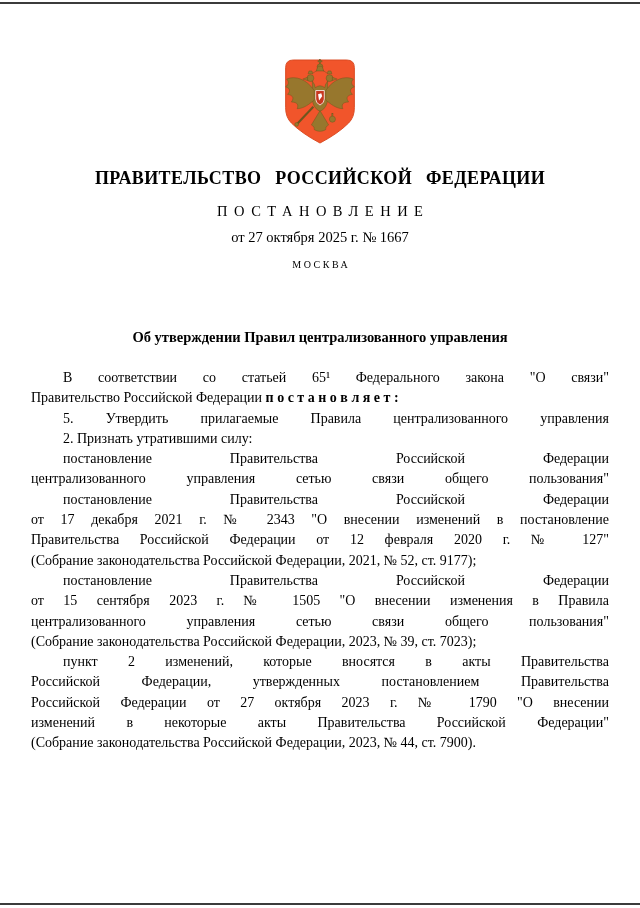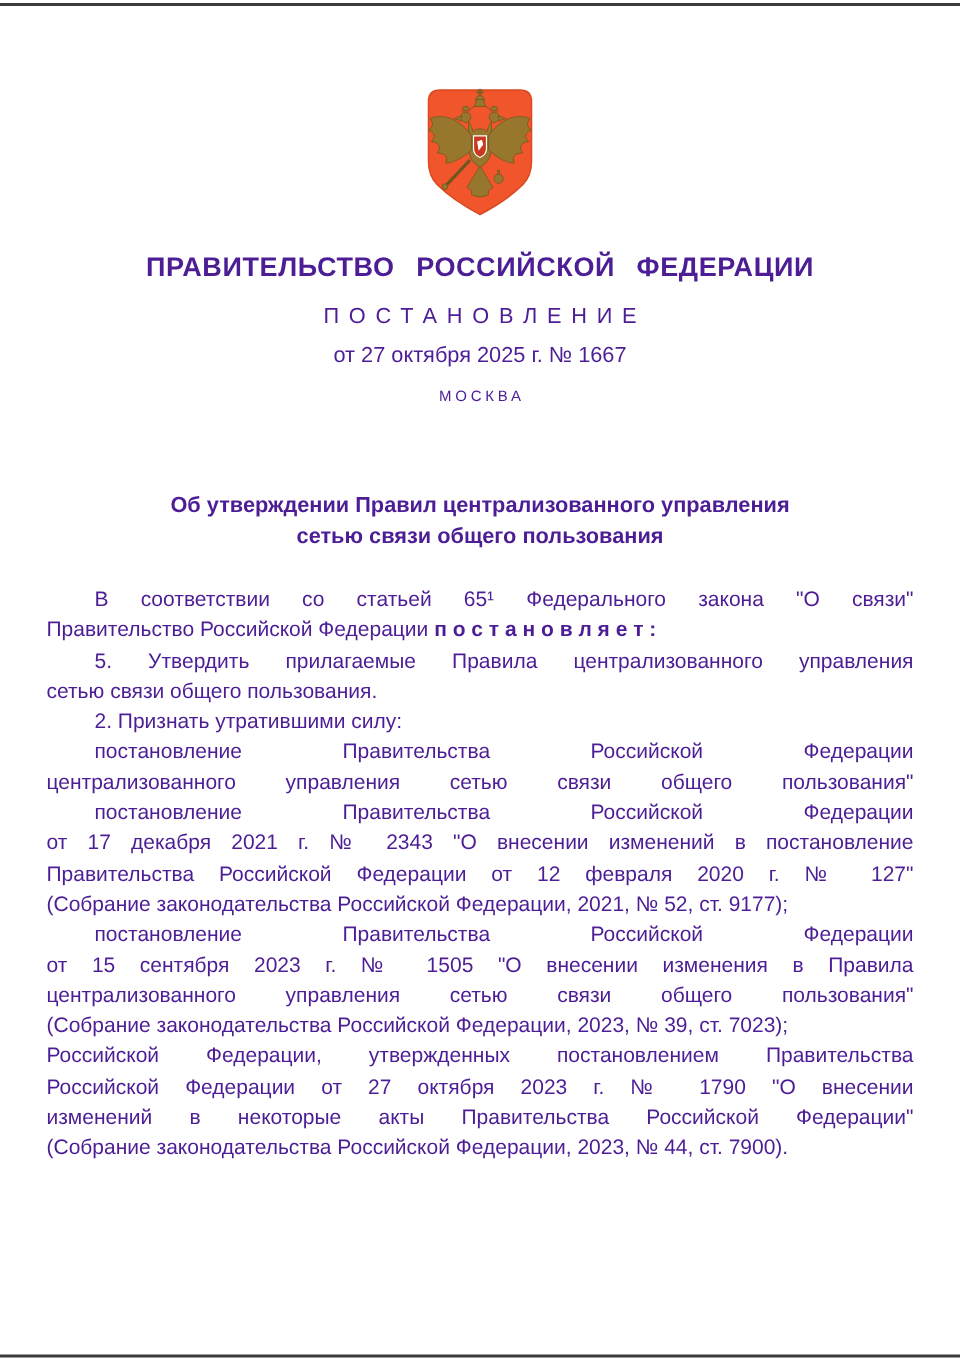--- a/index.html
+++ b/index.html
@@ -1,21 +1,21 @@
 <!DOCTYPE html>
 <html lang="ru" style="--shield-color: #F1552B; --shield-border-color: #D9481F; --eagle-color: #97772D; --eagle-outline-color: #6E561E; --rider-shield-color: #C8371F;"><head>
 <meta charset="utf-8">
 <style>
   html,body{margin:0;padding:0;background:#fff;}
   .page{
     position:relative;
     width:640px;height:908px;
     background:#ffffff;
-    font-family:Liberation Sans, sans-serif;
-    color:#4c1d95;
+    font-family:Liberation Serif, serif;
+    color:#000000;
     overflow:hidden;
     margin:0 auto;
   }
   .hairline{position:absolute;left:0;width:640px;height:2px;background:#3b3b3b;}
   .hairline.top{top:2px;}
   .hairline.bottom{bottom:3px;}
 
   .emblem-wrap{margin-top:56px;text-align:center;height:92px;}
   .emblem-wrap svg{display:inline-block;}
 
@@ -117,31 +117,29 @@
     </svg>
   </div>
 
   <div class="gov-title">ПРАВИТЕЛЬСТВО РОССИЙСКОЙ ФЕДЕРАЦИИ</div>
   <div class="doc-type">ПОСТАНОВЛЕНИЕ</div>
   <div class="date-line">от 27 октября 2025 г. № 1667</div>
   <div class="city">МОСКВА</div>
 
   <div class="subject">
     <span class="line">Об утверждении Правил централизованного управления</span>
-    <span class="line">сетью связи общего пользования</span>
   </div>
 
   <div class="body-text">
     <p class="para">
       <span class="line j ind">В соответствии со статьей 65¹ Федерального закона "О связи"</span>
       <span class="line l"><span>Правительство Российской Федерации </span><span class="resolve">п о с т а н о в л я е т :</span></span>
     </p>
     <p class="para">
       <span class="line j ind">5. Утвердить прилагаемые Правила централизованного управления</span>
-      <span class="line l">сетью связи общего пользования.</span>
     </p>
     <p class="para">
       <span class="line l ind">2. Признать утратившими силу:</span>
     </p>
     <p class="para">
       <span class="line j ind">постановление Правительства Российской Федерации</span>
       <span class="line j">централизованного управления сетью связи общего пользования"</span>
     </p>
     <p class="para">
       <span class="line j ind">постановление Правительства Российской Федерации</span>
@@ -149,20 +147,21 @@
       <span class="line j">Правительства Российской Федерации от 12 февраля 2020 г. № 127"</span>
       <span class="line l">(Собрание законодательства Российской Федерации, 2021, № 52, ст. 9177);</span>
     </p>
     <p class="para">
       <span class="line j ind">постановление Правительства Российской Федерации</span>
       <span class="line j">от 15 сентября 2023 г. № 1505 "О внесении изменения в Правила</span>
       <span class="line j">централизованного управления сетью связи общего пользования"</span>
       <span class="line l">(Собрание законодательства Российской Федерации, 2023, № 39, ст. 7023);</span>
     </p>
     <p class="para">
+      <span class="line j ind">пункт 2 изменений, которые вносятся в акты Правительства</span>
       <span class="line j">Российской Федерации, утвержденных постановлением Правительства</span>
       <span class="line j">Российской Федерации от 27 октября 2023 г. № 1790 "О внесении</span>
       <span class="line j">изменений в некоторые акты Правительства Российской Федерации"</span>
       <span class="line l">(Собрание законодательства Российской Федерации, 2023, № 44, ст. 7900).</span>
     </p>
   </div>
 
   <div class="hairline bottom"></div>
 </div>
 

